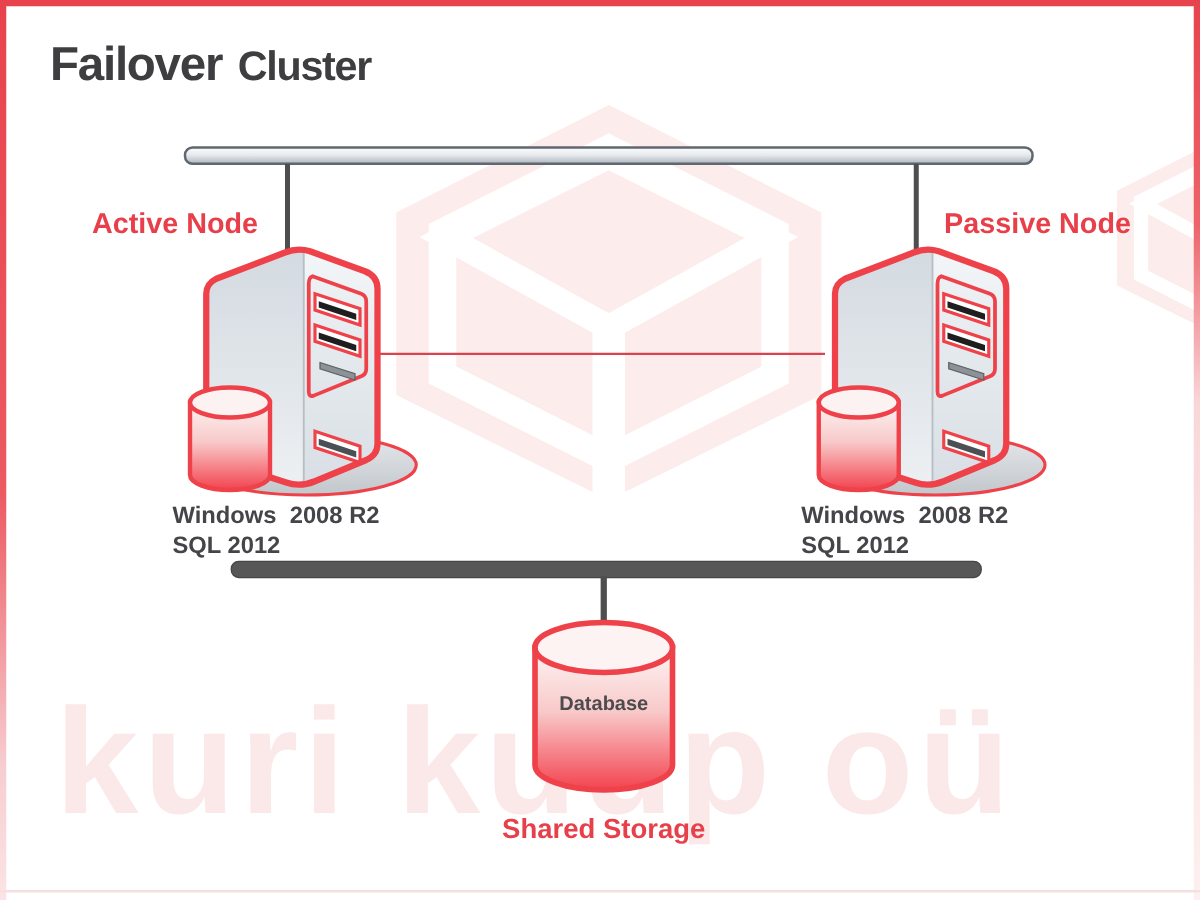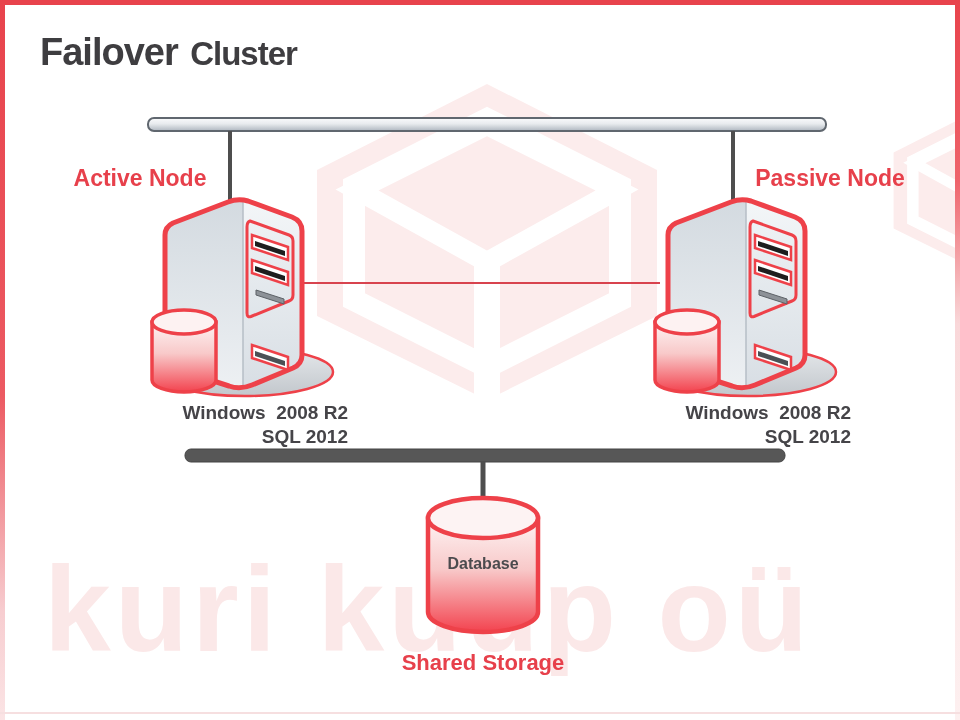--- a/index.html
+++ b/index.html
@@ -26,21 +26,21 @@
 
   
   .page-title{position:absolute;left:0;top:31px;width:960px;text-align:left;color:#3e3d40;padding-left:40px;}
   .page-title .w1{font-size:38px;font-weight:bold;letter-spacing:-1px;}
   .page-title .w2{font-size:33px;font-weight:bold;letter-spacing:-1px;margin-left:8px;}
   .node-label{position:absolute;font-size:23px;font-weight:bold;color:#e7404b;text-align:center;}
   .node-label.active{left:60px;top:165px;width:160px;}
   .node-label.passive{left:745px;top:165px;width:170px;}
   .heartbeat-label{position:absolute;left:377px;top:261px;width:200px;text-align:center;
     font-size:15px;font-weight:bold;color:#4c4b4e;}
-  .os-block{position:absolute;width:210px;text-align:right;color:#454448;
+  .os-block{position:absolute;width:210px;text-align:left;color:#454448;
     font-size:19px;font-weight:bold;line-height:24px;}
   .os-block.left{left:138px;top:401px;}
   .os-block.right{left:641px;top:401px;}
   .os-line{white-space:pre;}
   .db-label{position:absolute;left:423px;top:555px;width:120px;text-align:center;
     font-size:16px;font-weight:bold;color:#4c4b4e;}
   .shared-label{position:absolute;left:358px;top:650px;width:250px;text-align:center;
     font-size:22px;font-weight:bold;color:#e7404b;}
 </style>
 </head>

